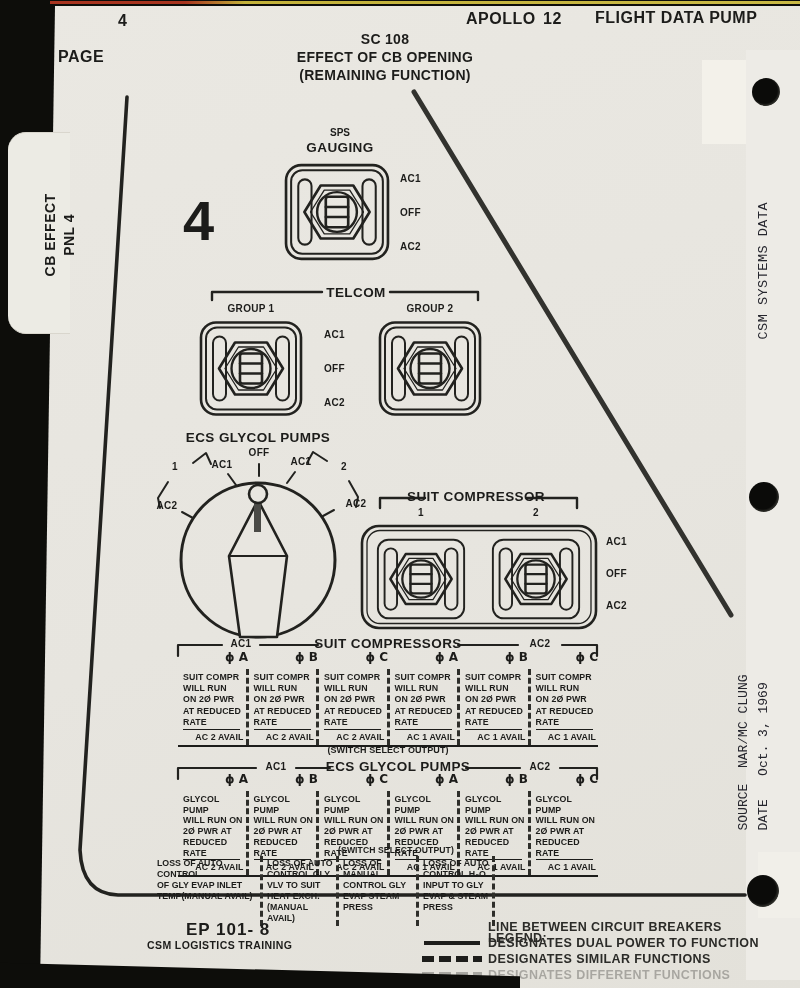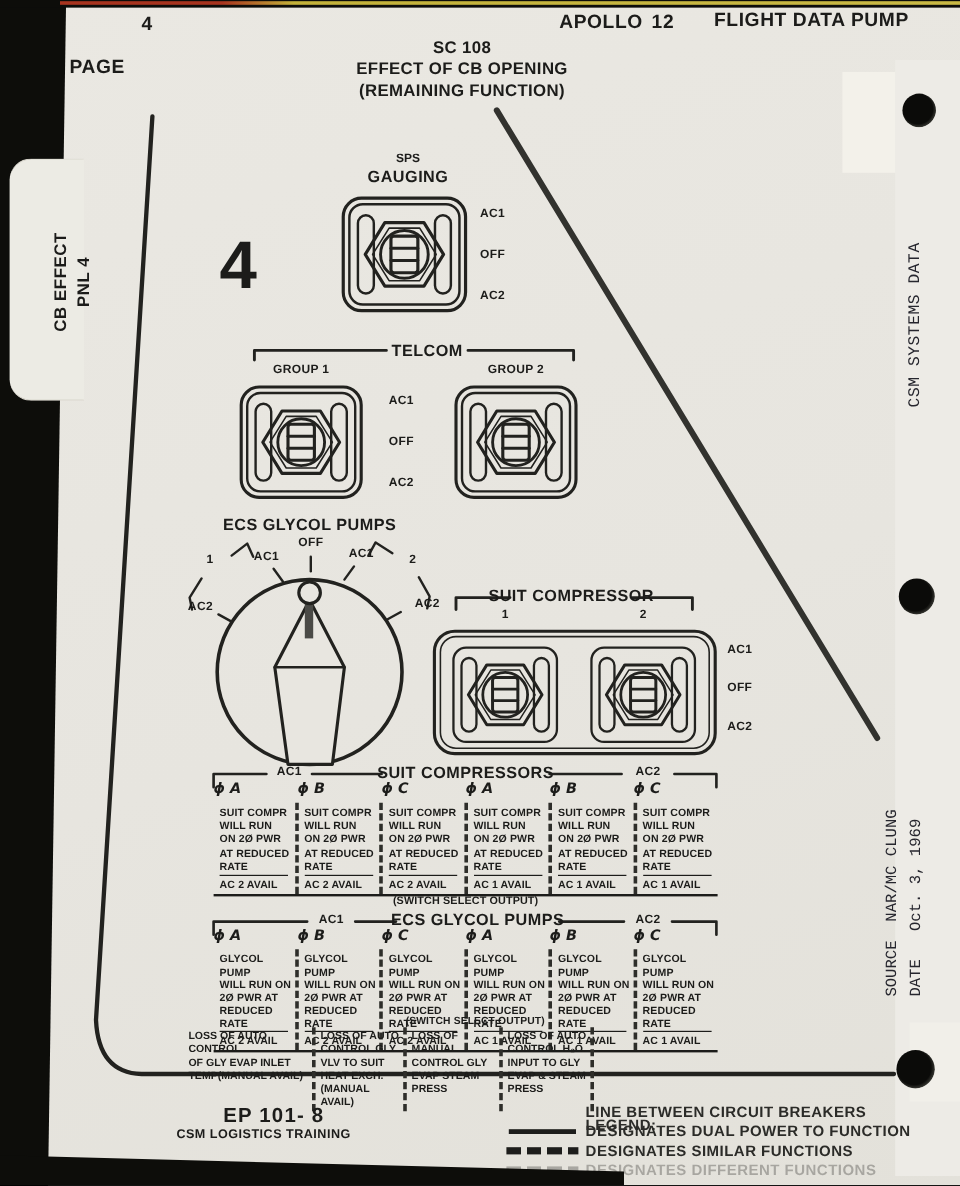--- a/index.html
+++ b/index.html
@@ -30,27 +30,27 @@
   .f-big4{font-size:56px;font-weight:bold;}
   .f-phi{font-size:12px;font-weight:bold;font-family:"DejaVu Sans",sans-serif;}
   .f-note{font-size:9px;font-weight:bold;letter-spacing:.1px;}
   .f-leg{font-size:12.5px;font-weight:bold;letter-spacing:.4px;color:#2b2b28;}
   .vtext{position:absolute;font-family:"Liberation Mono","DejaVu Sans Mono",monospace;
     white-space:pre;color:#26262e;}
   .rot{transform:rotate(-90deg);}
   svg.lines{position:absolute;left:0;top:0;fill:none;stroke:#22221f;stroke-linecap:round;stroke-linejoin:round;}
   .tblwrap{position:absolute;left:178px;width:420px;}
   .phis{display:flex;height:19px;}
-  .phis>div{flex:1;text-align:left;font-style:italic;}
+  .phis>div{flex:1;text-align:right;}
   .cells{display:flex;border-bottom:2.5px solid #1c1c1a;}
   .cell{flex:1;padding:3px 2px 2px 5px;font-size:8.8px;font-weight:bold;line-height:1.27;letter-spacing:.1px;}
   .cell+.cell{border-left:3px dashed #2e2e2a;}
   .cell .body{display:block;white-space:pre-line;}
   .cell .u{display:block;border-bottom:1.4px solid #1c1c1a;width:95%;padding-bottom:1px;}
-  .cell .avail{display:block;padding-top:2px;}
+  .cell .avail{display:block;padding-top:2px;text-align:right;}
   .glyco .cell{line-height:1.22;}
   .notes{position:absolute;left:153px;top:856px;width:320px;display:flex;}
   .note{padding:2px 3px 2px 4px;font-size:8.8px;font-weight:bold;line-height:1.25;white-space:pre-line;}
   .note+.note{border-left:3px dashed #2e2e2a;}
   .note:last-child{border-right:3px dashed #2e2e2a;}
   .n1{flex:0 0 100px;} .n2{flex:0 0 66px;} .n3{flex:0 0 70px;} .n4{flex:0 0 66px;}
   .swatch-solid{position:absolute;left:424px;top:941px;width:56px;height:3.5px;background:#1d1d1b;}
   .swatch-dash{position:absolute;left:422px;top:956px;width:60px;height:5.5px;
     background:repeating-linear-gradient(90deg,#1d1d1b 0 12px,rgba(0,0,0,0) 12px 17px);}
   .swatch-dash.faded{top:972px;opacity:.3;}

